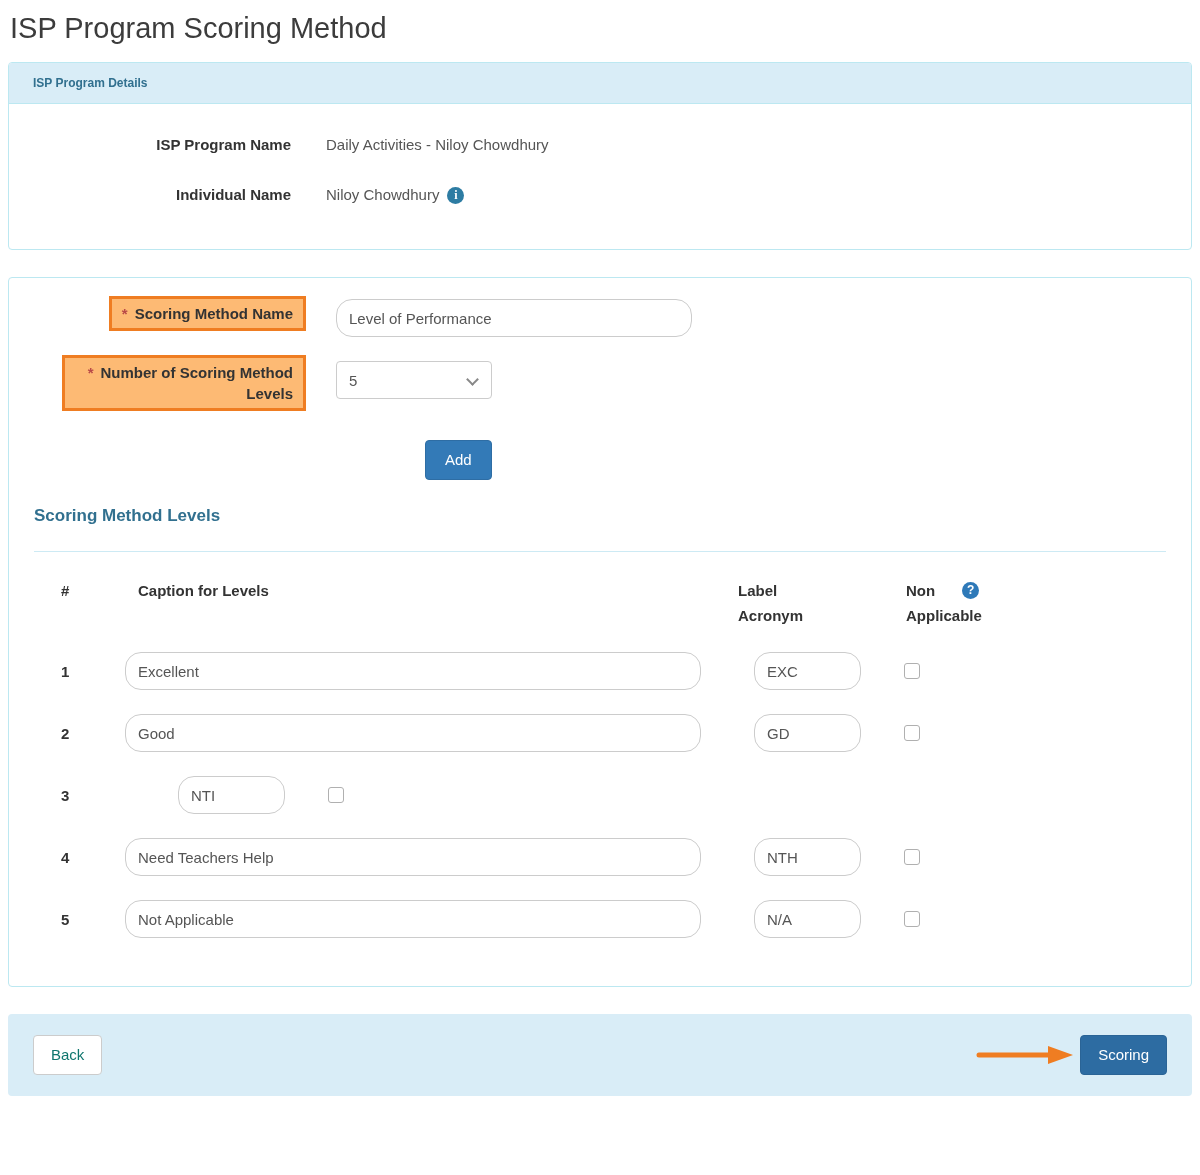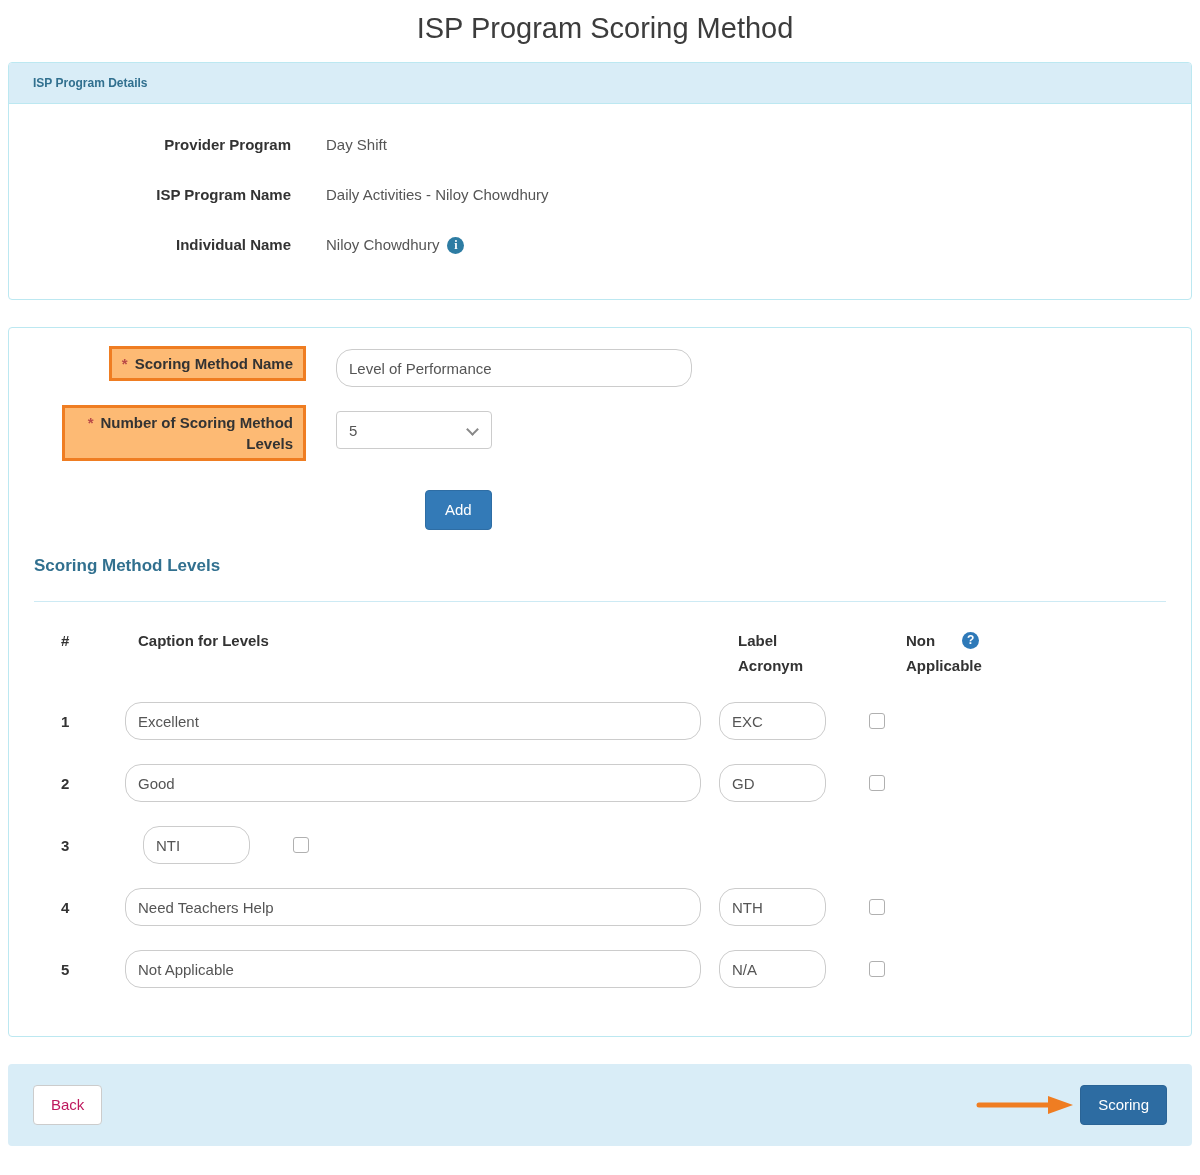--- a/index.html
+++ b/index.html
@@ -1,21 +1,21 @@
 <!DOCTYPE html>
 <html style="--title-color: #3c3c3c; --panel-border: #bce8f1; --panel-heading-bg: #d9edf7; --panel-heading-text: #31708f; --divider-color: #cdeaf4; --primary-btn: #337ab7; --continue-btn: #2d6ca2; --footer-bg: #d9edf7; --annotation-orange: #ef7d22; --required-color: #b94a48; --info-icon-color: #2d7ca3; --question-icon-color: #2e79b8;"><head>
 <meta charset="utf-8">
 <style>
   * { box-sizing: border-box; margin: 0; padding: 0; }
   html, body { width: 1200px; background: #fff; font-family: "Liberation Sans", sans-serif; }
   body { height: 1175px; overflow: hidden; }
 
   .page-title {
     font-size: 29px; font-weight: 400; color: var(--title-color, #3c3c3c);
-    margin: 12px 0 17px 10px; line-height: 33px; text-align: center;
+    margin: 12px 0 17px 10px; line-height: 33px;
   }
 
   .panel {
     margin: 0 8px; border: 1px solid var(--panel-border, #bce8f1);
     border-radius: 4px; background: #fff;
   }
   .panel-heading {
     background: var(--panel-heading-bg, #d9edf7);
     color: var(--panel-heading-text, #31708f);
     font-weight: bold; font-size: 12px; padding: 13px 24px;
@@ -73,21 +73,21 @@
   }
 
   .add-row { margin: 29px 0 0 416px; }
   .btn {
     display: inline-block; border: 1px solid transparent; border-radius: 4px;
     font-family: "Liberation Sans", sans-serif; font-size: 15px; line-height: 20px;
     padding: 9px 17px; cursor: pointer;
   }
   .btn-add { background: var(--primary-btn, #337ab7); border-color: #2e6da4; color: #fff; padding: 9px 19px; }
   .btn-continue { background: var(--continue-btn, #2d6ca2); border-color: #2a6496; color: #fff; }
-  .btn-back { background: #fff; border-color: #ccc; color: #be185d; }
+  .btn-back { background: #fff; border-color: #ccc; color: #0f766e; }
 
   .section-heading {
     margin: 26px 25px 0 25px; color: var(--panel-heading-text, #31708f);
     font-size: 17px; font-weight: bold; line-height: 20px;
   }
   .section-divider { margin: 25px 25px 0 25px; border: none; border-top: 1px solid var(--divider-color, #cdeaf4); }
 
   .levels-table { margin: 26px 25px 0 25px; }
   .table-header { display: flex; font-size: 15px; font-weight: bold; color: #333; line-height: 25px; }
   .col-num { width: 91px; padding-left: 27px; flex-shrink: 0; }
@@ -95,21 +95,21 @@
   .th-caption { padding-left: 13px; }
   .col-acronym { width: 127px; margin-left: 35px; flex-shrink: 0; padding-left: 2px; }
   .col-check { margin-left: 43px; flex-shrink: 0; }
   .th-nonrep-line1 { display: flex; align-items: center; gap: 27px; }
 
   .levels-rows { margin-top: 24px; }
   .level-row { display: flex; align-items: center; margin-bottom: 24px; }
   .level-row:last-child { margin-bottom: 0; }
   .row-num { width: 91px; padding-left: 27px; flex-shrink: 0; font-size: 15px; font-weight: bold; color: #333; }
   .caption-input { width: 576px; flex-shrink: 0; }
-  .acronym-input { width: 107px; margin-left: 18px; flex-shrink: 0; }
+  .acronym-input { width: 107px; margin-left: 53px; flex-shrink: 0; }
   .nonrep-check {
     -webkit-appearance: none; appearance: none;
     width: 16px; height: 16px; margin-left: 43px;
     border: 1px solid #b0b0b0; border-radius: 3px; background: #fff; cursor: pointer;
   }
 
   .footer-bar {
     margin: 27px 8px 0 8px; height: 82px; border-radius: 4px;
     background: var(--footer-bg, #d9edf7);
     display: flex; align-items: center; justify-content: space-between;
@@ -119,26 +119,20 @@
   .arrow-annotation { display: block; }
 </style>
 </head>
 <body>
 
 <h1 class="page-title">ISP Program Scoring Method</h1>
 
 <div class="panel">
   <div class="panel-heading">ISP Program Details</div>
   <div class="panel-body">
-    <div class="detail-row">
-      <div class="detail-label">Provider Program</div>
-      <div class="detail-value">
-        <span>Day Shift</span>
-      </div>
-    </div>
     <div class="detail-row">
       <div class="detail-label">ISP Program Name</div>
       <div class="detail-value">
         <span>Daily Activities - Niloy Chowdhury</span>
       </div>
     </div>
     <div class="detail-row">
       <div class="detail-label">Individual Name</div>
       <div class="detail-value">
         <span>Niloy Chowdhury</span>

